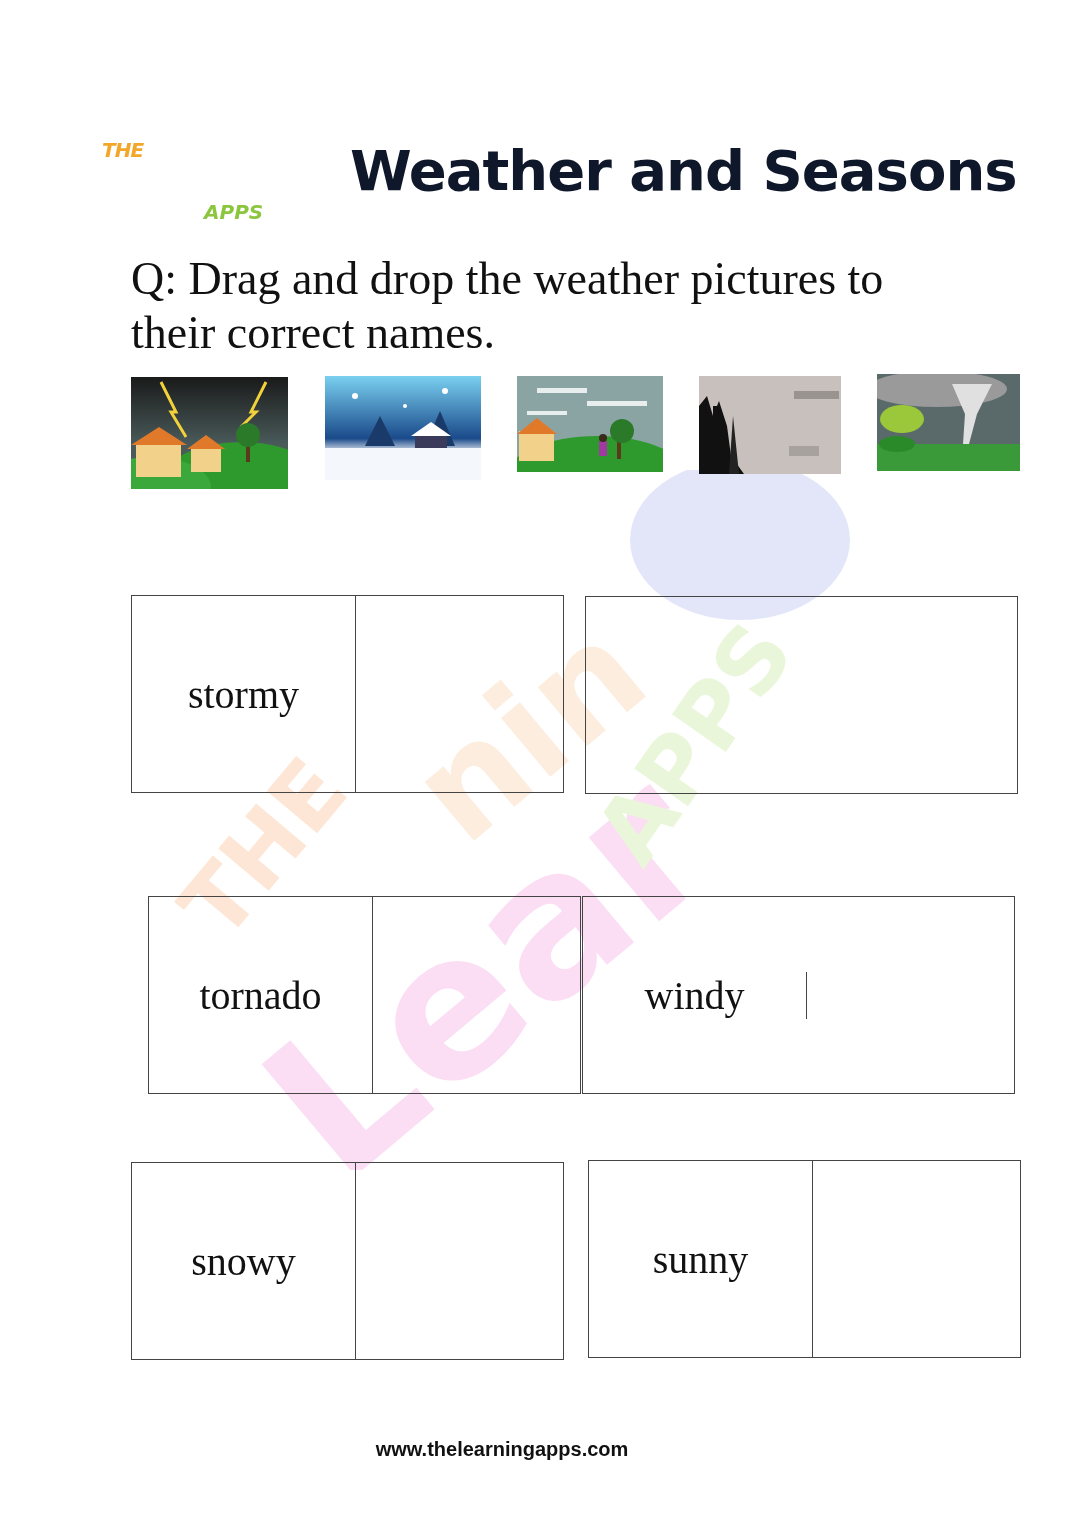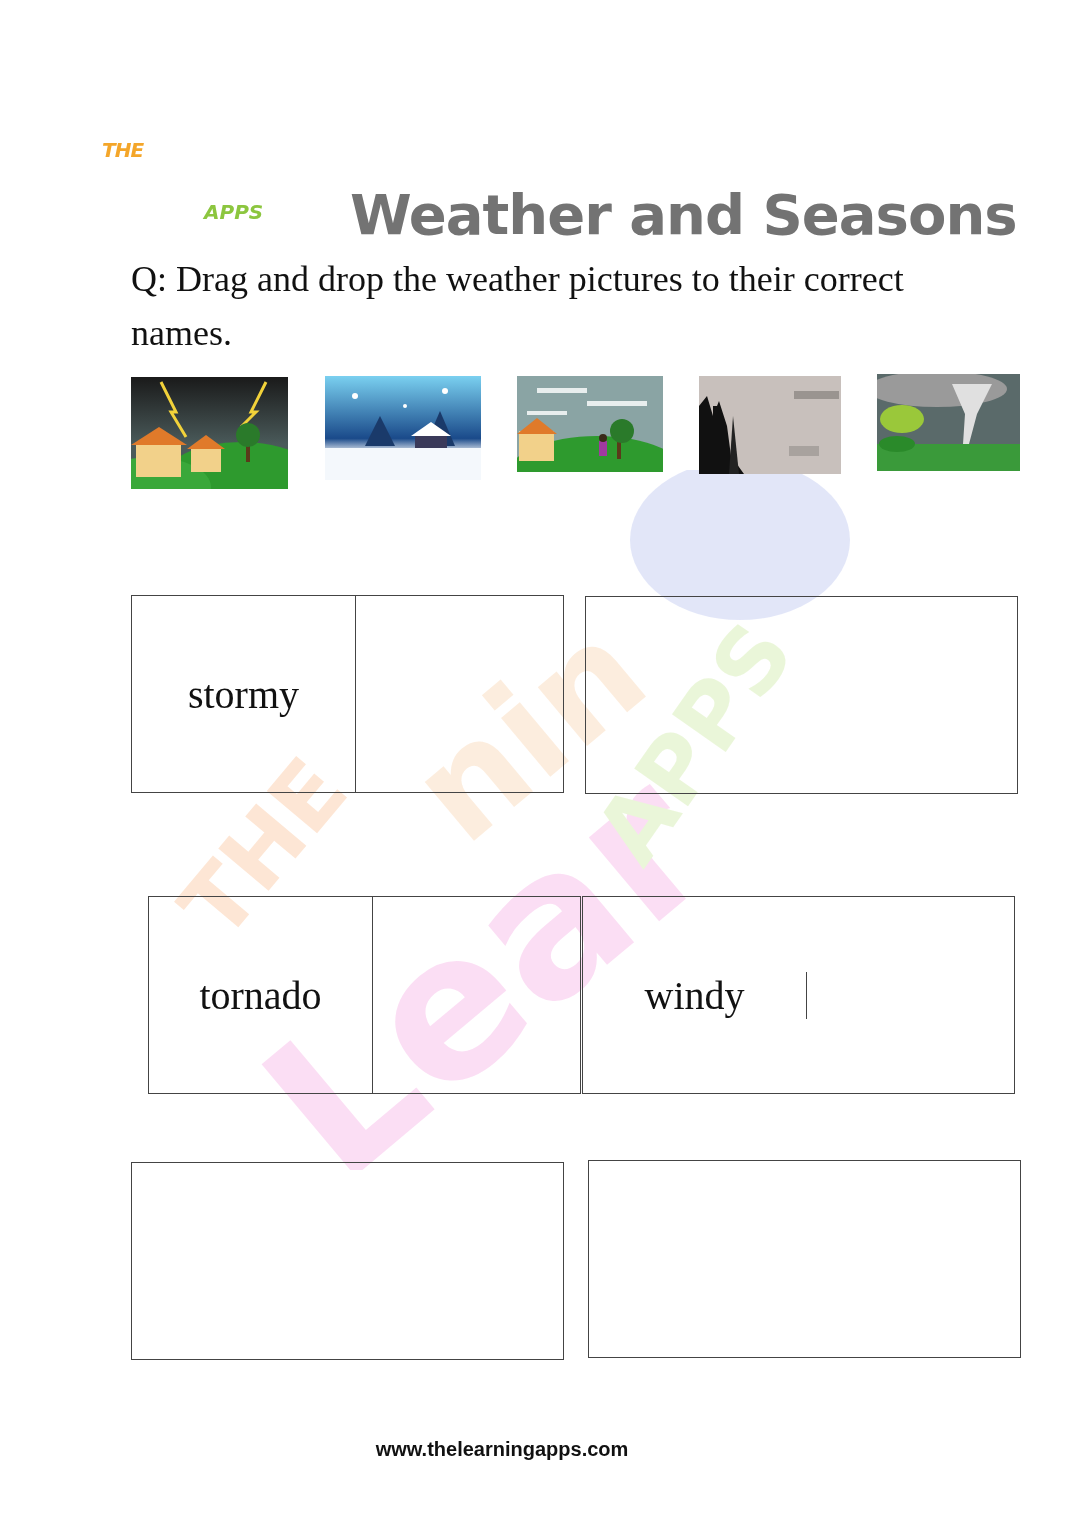--- a/index.html
+++ b/index.html
@@ -3,22 +3,22 @@
 <meta charset="utf-8">
 <style>
   html, body { margin:0; padding:0; }
   body { width:1086px; height:1536px; background:#ffffff; position:relative; overflow:hidden; font-family:"Liberation Serif", serif; }
   .abs { position:absolute; }
   .logo { left:68px; top:132px; width:252px; height:100px; }
   .logo .the { position:absolute; left:34px; top:6px; font:bold italic 20px "DejaVu Sans", sans-serif; color:#f4a62a; letter-spacing:-1px; }
   .logo .learn { position:absolute; left:2px; top:18px; font:bold 56px "DejaVu Sans", sans-serif; letter-spacing:-3px; }
   .logo .learn span { -webkit-text-stroke:1px #ffffff; }
   .logo .apps { position:absolute; left:136px; top:68px; font:bold italic 20px "DejaVu Sans", sans-serif; color:#8cc63f; }
-  .title { left:350px; top:138px; font:bold 56px "DejaVu Sans", sans-serif; color:#737373; letter-spacing:-1px;margin-top:44px; }
-  .question { left:131px; top:252px; width:780px; font-size:36px; line-height:54px; color:#111; }
+  .title { left:350px; top:138px; font:bold 56px "DejaVu Sans", sans-serif; color:#0f172a; letter-spacing:-1px; }
+  .question { left:131px; top:252px; width:780px; font-size:46px; line-height:54px; color:#111; }
   .pic { top:0; }
   .pic svg { display:block; }
   .box { border:1.5px solid #444; display:flex; background:transparent; }
   .box .label { width:223px; border-right:1.5px solid #444; display:flex; align-items:center; justify-content:center; font-size:40px; color:#111; }
   .box .drop { flex:1; }
   .footer { left:0; width:1004px; top:1438px; text-align:center; font:bold 20px "Liberation Sans", sans-serif; color:#111; }
   .watermark { left:140px; top:470px; width:760px; height:700px; opacity:0.28; pointer-events:none; }
 </style>
 </head>
 <body>
@@ -128,19 +128,21 @@
 </div>
 <div class="abs box" style="left:131px; top:896px; width:431px; height:196px;margin-left:17px;">
   <div class="label">tornado</div>
   <div class="drop"></div>
 </div>
 <div class="abs box" style="left:582px; top:896px; width:431px; height:196px;align-items:center;">
   <div class="label">windy</div>
   <div class="drop"></div>
 </div>
 <div class="abs box" style="left:131px; top:1162px; width:431px; height:196px;">
+  <div class="label">snowy</div>
   <div class="drop"></div>
 </div>
 <div class="abs box" style="left:588px; top:1160px; width:431px; height:196px;">
+  <div class="label">sunny</div>
   <div class="drop"></div>
 </div>
 
 <div class="abs footer">www.thelearningapps.com</div>
 
 </body></html>

